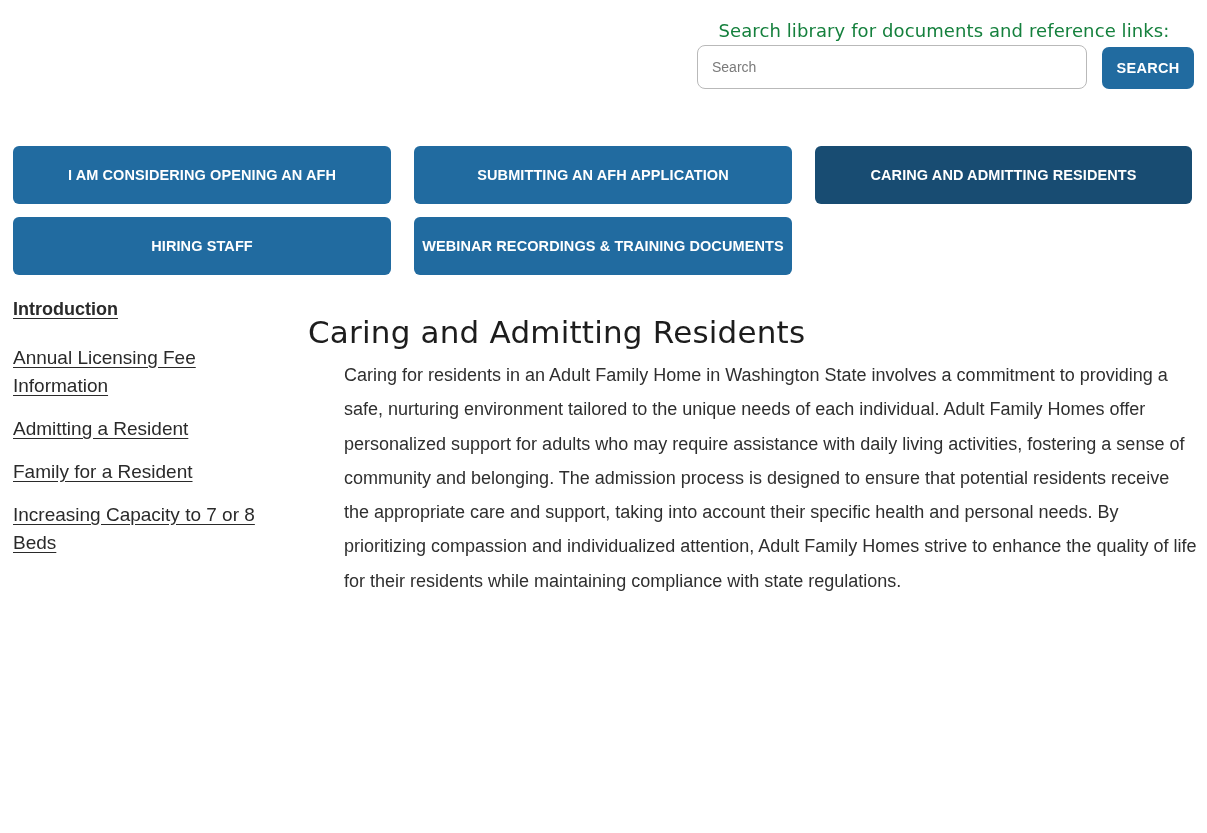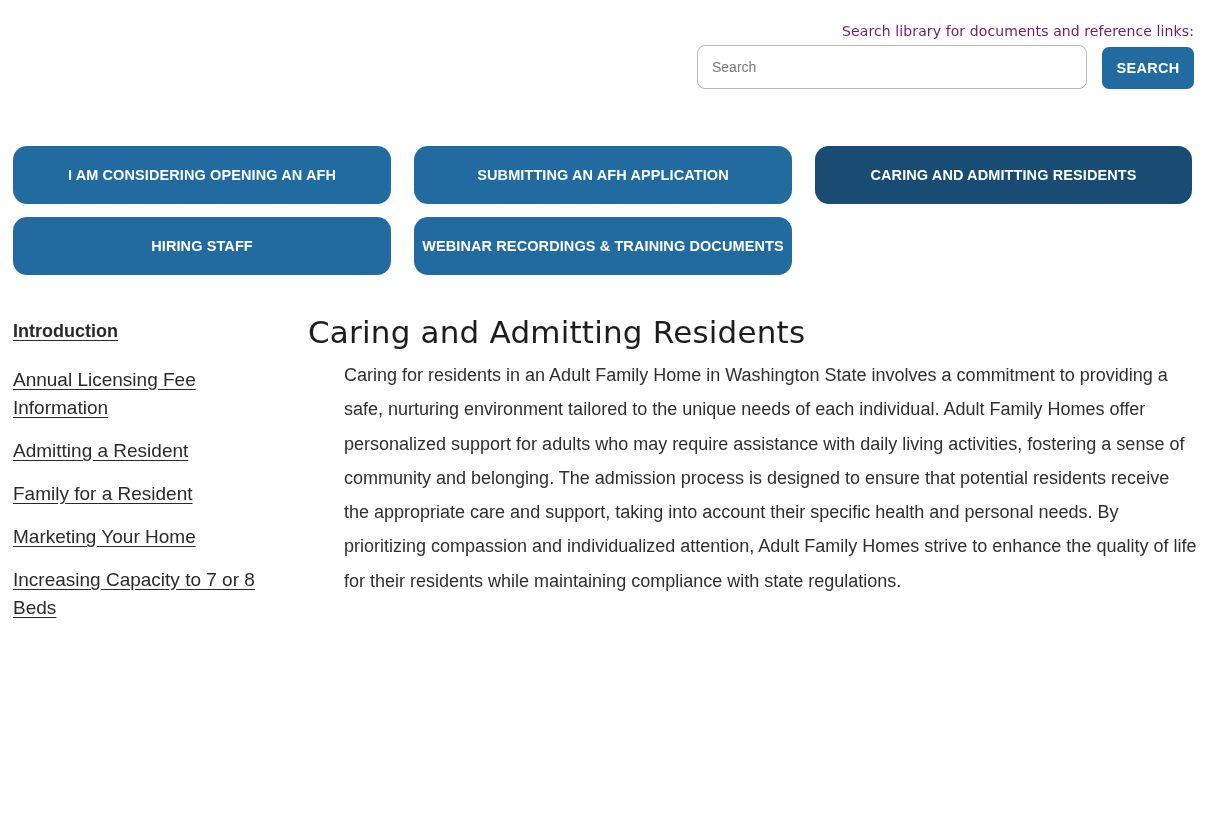--- a/index.html
+++ b/index.html
@@ -1,30 +1,30 @@
 <!DOCTYPE html>
 <html><head>
   <meta charset="utf-8">
   <style>
     * { box-sizing: border-box; margin: 0; padding: 0; }
     html, body { width: 1207px; height: 833px; overflow: hidden; background: #ffffff; }
     body { font-family: "Liberation Sans", "DejaVu Sans", sans-serif; color: #2a2a2a; position: relative; }
 
     .search-area { position: absolute; right: 13px; top: 18px; width: 500px; }
-    .search-label { text-align: right; font-family: "DejaVu Sans", sans-serif; font-size: 14px; color: #701a75; letter-spacing: 0.1px; height: 26px; line-height: 26px; }
+    .search-label { text-align: center; font-family: "DejaVu Sans", sans-serif; font-size: 18px; color: #15803d; letter-spacing: 0.1px; height: 26px; line-height: 26px; }
     .search-row { display: flex; justify-content: flex-end; align-items: flex-end; margin-top: 1px; }
     .search-input { width: 390px; height: 44px; border: 1px solid #b9b9b9; border-radius: 8px; padding: 0 14px; font-family: "Liberation Sans", sans-serif; font-size: 14px; color: #333; background: #fff; outline: none; }
     .search-input::placeholder { color: #7a7a7a; }
     .search-button { margin-left: 15px; width: 92px; height: 42px; border: none; border-radius: 7px; background: #216ba0; color: #ffffff; font-family: "Liberation Sans", sans-serif; font-weight: bold; font-size: 14.5px; letter-spacing: 0.3px; cursor: pointer; }
 
     .nav-grid { position: absolute; left: 13px; top: 146px; width: 1181px; display: grid; grid-template-columns: 378px 378px 377px; column-gap: 23px; row-gap: 13px; }
-    .nav-button { height: 58px; border-radius: 14px; background: #216ba0; color: #ffffff; display: flex; align-items: center; justify-content: center; font-family: "Liberation Sans", sans-serif; font-weight: bold; font-size: 14.5px; letter-spacing: 0.1px; text-transform: uppercase; cursor: pointer; border: none; }
+    .nav-button { height: 58px; border-radius: 6px; background: #216ba0; color: #ffffff; display: flex; align-items: center; justify-content: center; font-family: "Liberation Sans", sans-serif; font-weight: bold; font-size: 14.5px; letter-spacing: 0.1px; text-transform: uppercase; cursor: pointer; border: none; }
     .nav-button.active { background: #184c72; }
 
-    .sidebar { position: absolute; left: 13px; top: 316px; width: 260px; }
+    .sidebar { position: absolute; left: 13px; top: 294px; width: 260px; }
     .sidebar a { display: block; color: #2a2a2a; text-decoration: underline; text-underline-offset: 3px; font-family: "Liberation Sans", sans-serif; font-size: 19px; line-height: 28px; margin-bottom: 15px; }
     .sidebar a.current { font-weight: bold; font-size: 18px; line-height: 30px; margin-bottom: 20px; }
 
     .content { position: absolute; left: 308px; top: 310px; width: 890px; }
     .page-title { font-family: "DejaVu Sans", sans-serif; font-weight: normal; font-size: 31px; color: #1d1d1d; line-height: 44px; letter-spacing: 0.2px; }
     .page-body { margin-top: 4px; font-family: "Liberation Sans", sans-serif; font-size: 18px; line-height: 34.3px; color: #2f2f2f; margin-left: 36px; }
   </style>
 </head>
 <body>
 
@@ -42,20 +42,19 @@
   <div class="nav-button active">CARING AND ADMITTING RESIDENTS</div>
   <div class="nav-button">HIRING STAFF</div>
   <div class="nav-button">WEBINAR RECORDINGS &amp; TRAINING DOCUMENTS</div>
 </nav>
 
 <aside class="sidebar">
   <a class="current">Introduction</a>
   <a>Annual Licensing Fee Information</a>
   <a>Admitting a Resident</a>
   <a>Family for a Resident</a>
-  <a>Marketing Your Home</a>
   <a>Increasing Capacity to 7 or 8 Beds</a>
 </aside>
 
 <main class="content">
   <h1 class="page-title">Caring and Admitting Residents</h1>
   <p class="page-body">Caring for residents in an Adult Family Home in Washington State involves a commitment to providing a safe, nurturing environment tailored to the unique needs of each individual. Adult Family Homes offer personalized support for adults who may require assistance with daily living activities, fostering a sense of community and belonging. The admission process is designed to ensure that potential residents receive the appropriate care and support, taking into account their specific health and personal needs. By prioritizing compassion and individualized attention, Adult Family Homes strive to enhance the quality of life for their residents while maintaining compliance with state regulations.</p>
 </main>
 
 </body></html>

